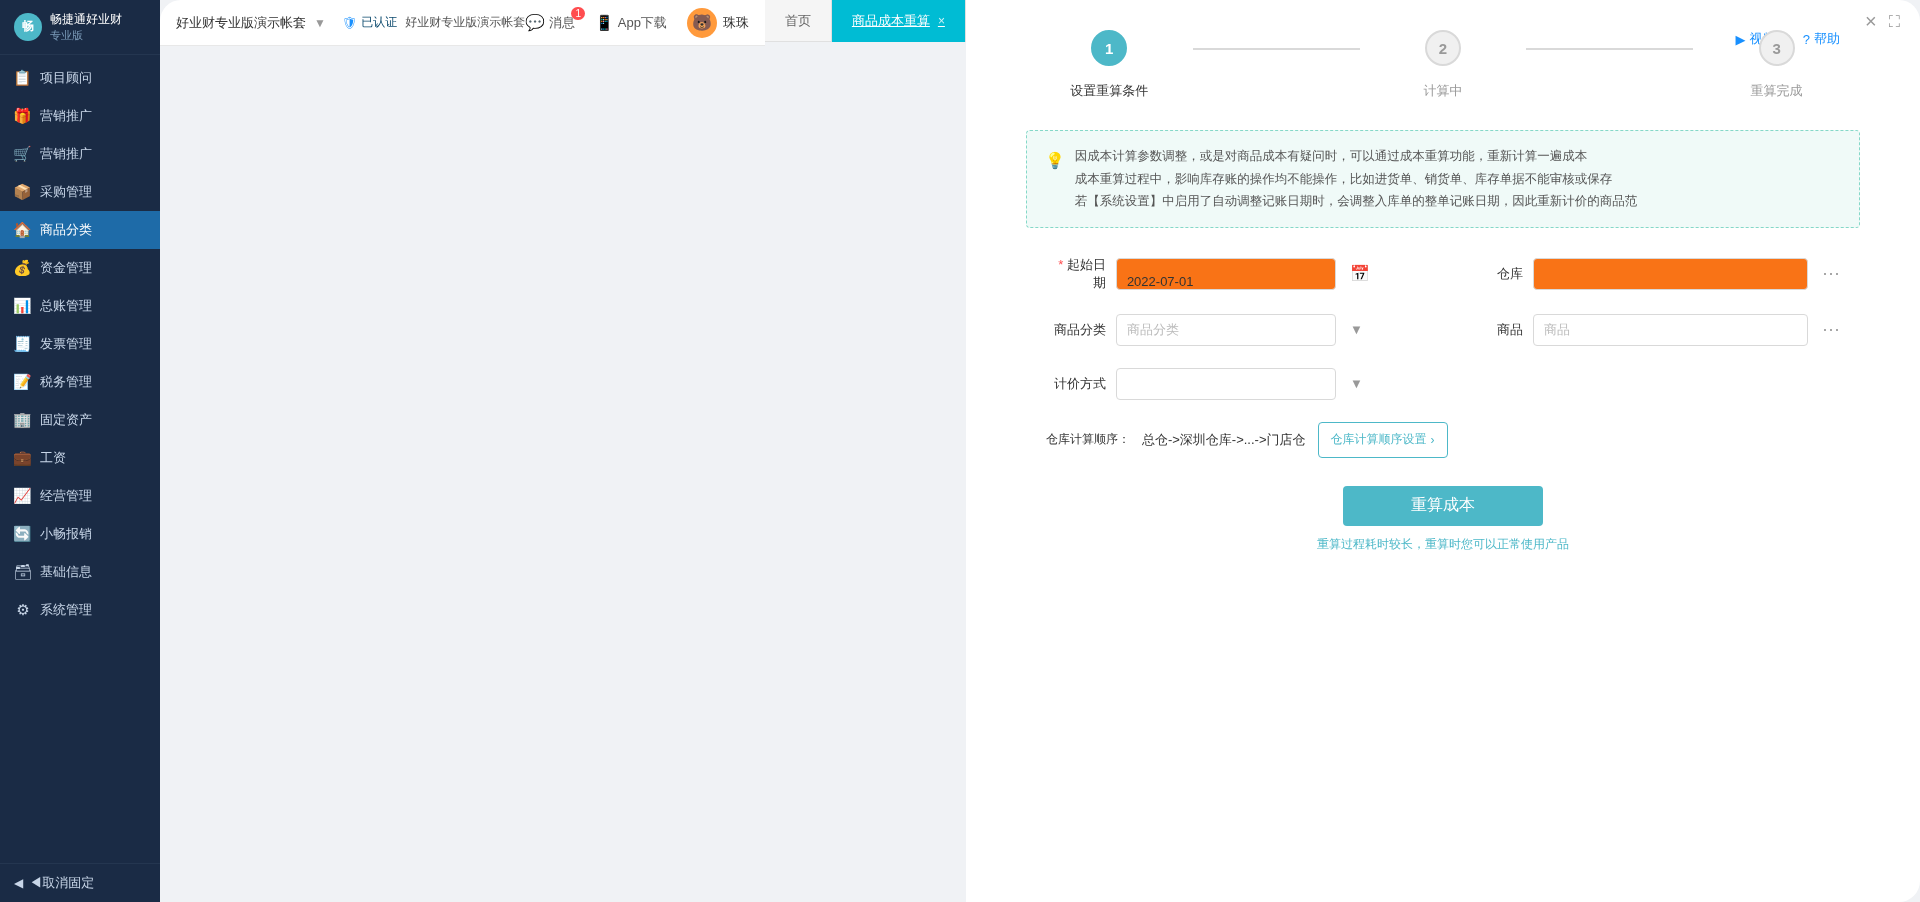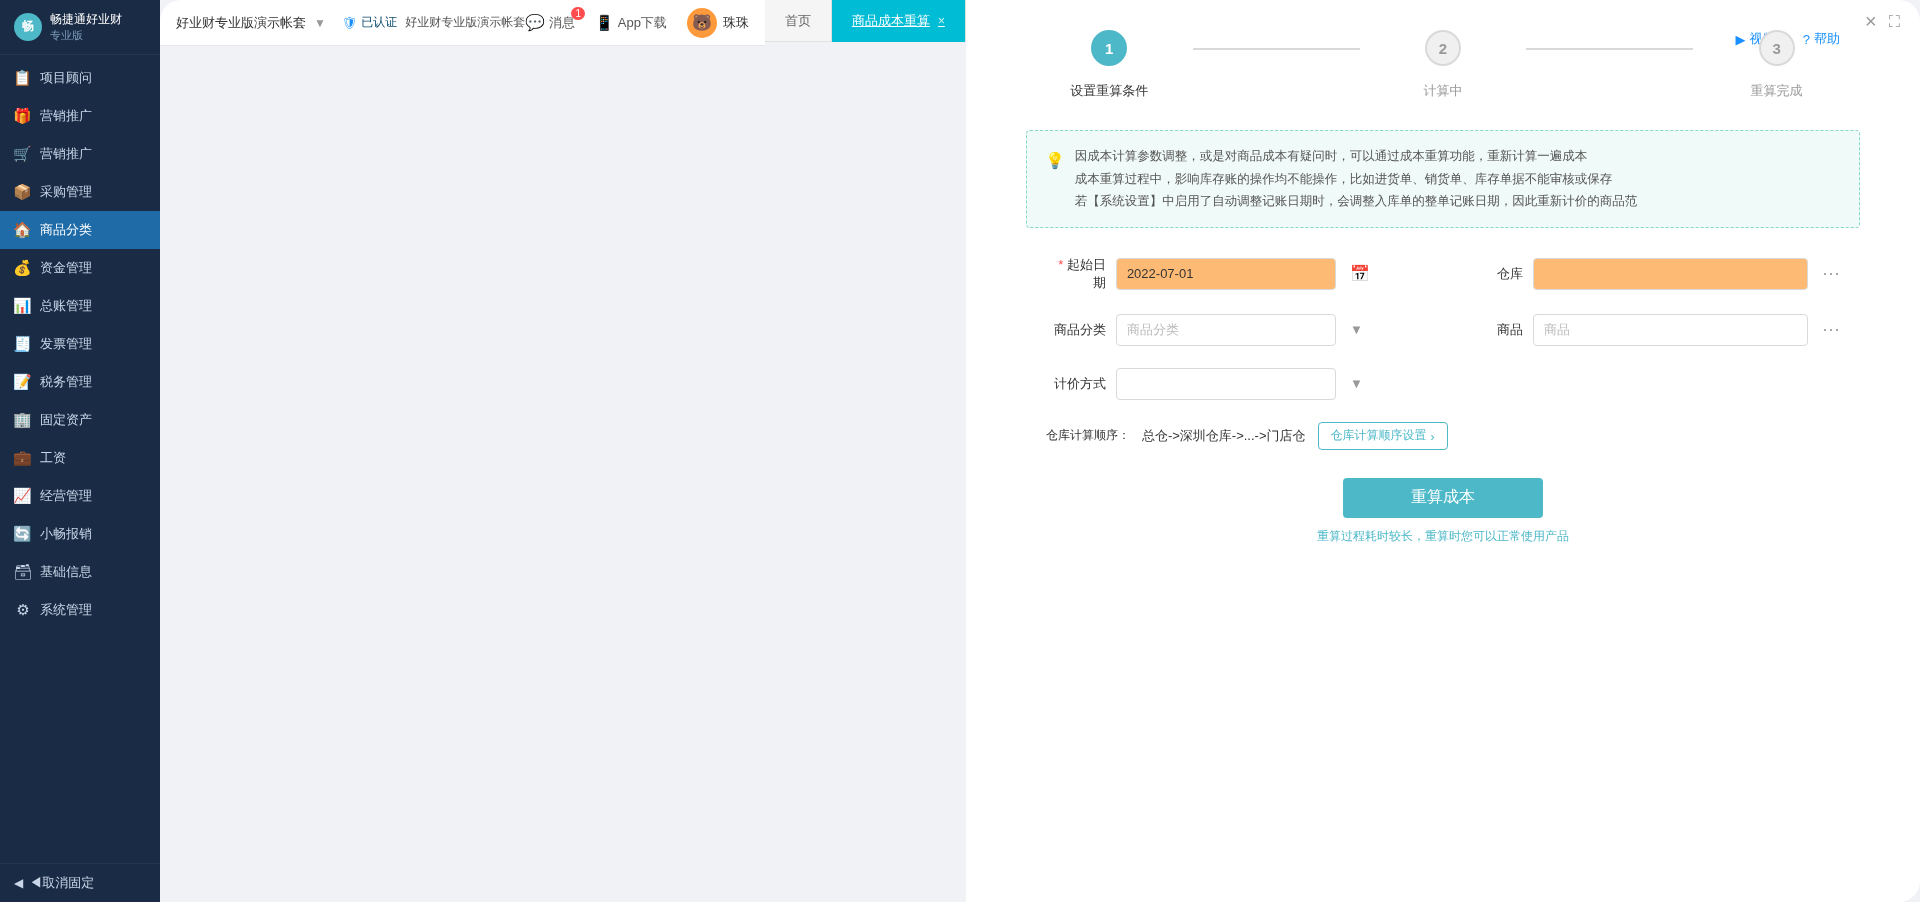--- a/index.html
+++ b/index.html
@@ -311,23 +311,23 @@
     }
     .field-input {
       flex: 1;
       height: 32px;
       border: 1px solid #d9d9d9;
       border-radius: 4px;
       padding: 0 10px;
       font-size: 13px;
       color: #333;
       outline: none;
-      background: #fdba74;
-      display: flex;
-      align-items: center;
+      background: #f97316;
+      display: flex;
+      align-items: flex-end;
       max-width: 220px;
     }
     .field-input-text {
       flex: 1;
       height: 32px;
       border: 1px solid #d9d9d9;
       border-radius: 4px;
       padding: 0 10px;
       font-size: 13px;
       color: #bbb;
@@ -358,30 +358,30 @@
     
     .warehouse-row {
       display: flex;
       align-items: center;
       gap: 12px;
       margin-bottom: 28px;
     }
     .warehouse-label { font-size: 12px; color: #333; }
     .warehouse-value { font-size: 13px; color: #333; }
     .warehouse-btn {
-      height: 28px;
+      height: 36px;
       border: 1px solid #4db8c8;
       border-radius: 4px;
       color: #4db8c8;
       background: white;
-      padding: 5px 12px;
+      padding: 16px 12px;
       font-size: 12px;
       cursor: pointer;
       display: flex;
-      align-items: flex-end;
+      align-items: center;
       gap: 4px;
     }
 
     
     .recalc-section {
       display: flex;
       flex-direction: column;
       align-items: center;
       margin-top: 10px;
       gap: 10px;

